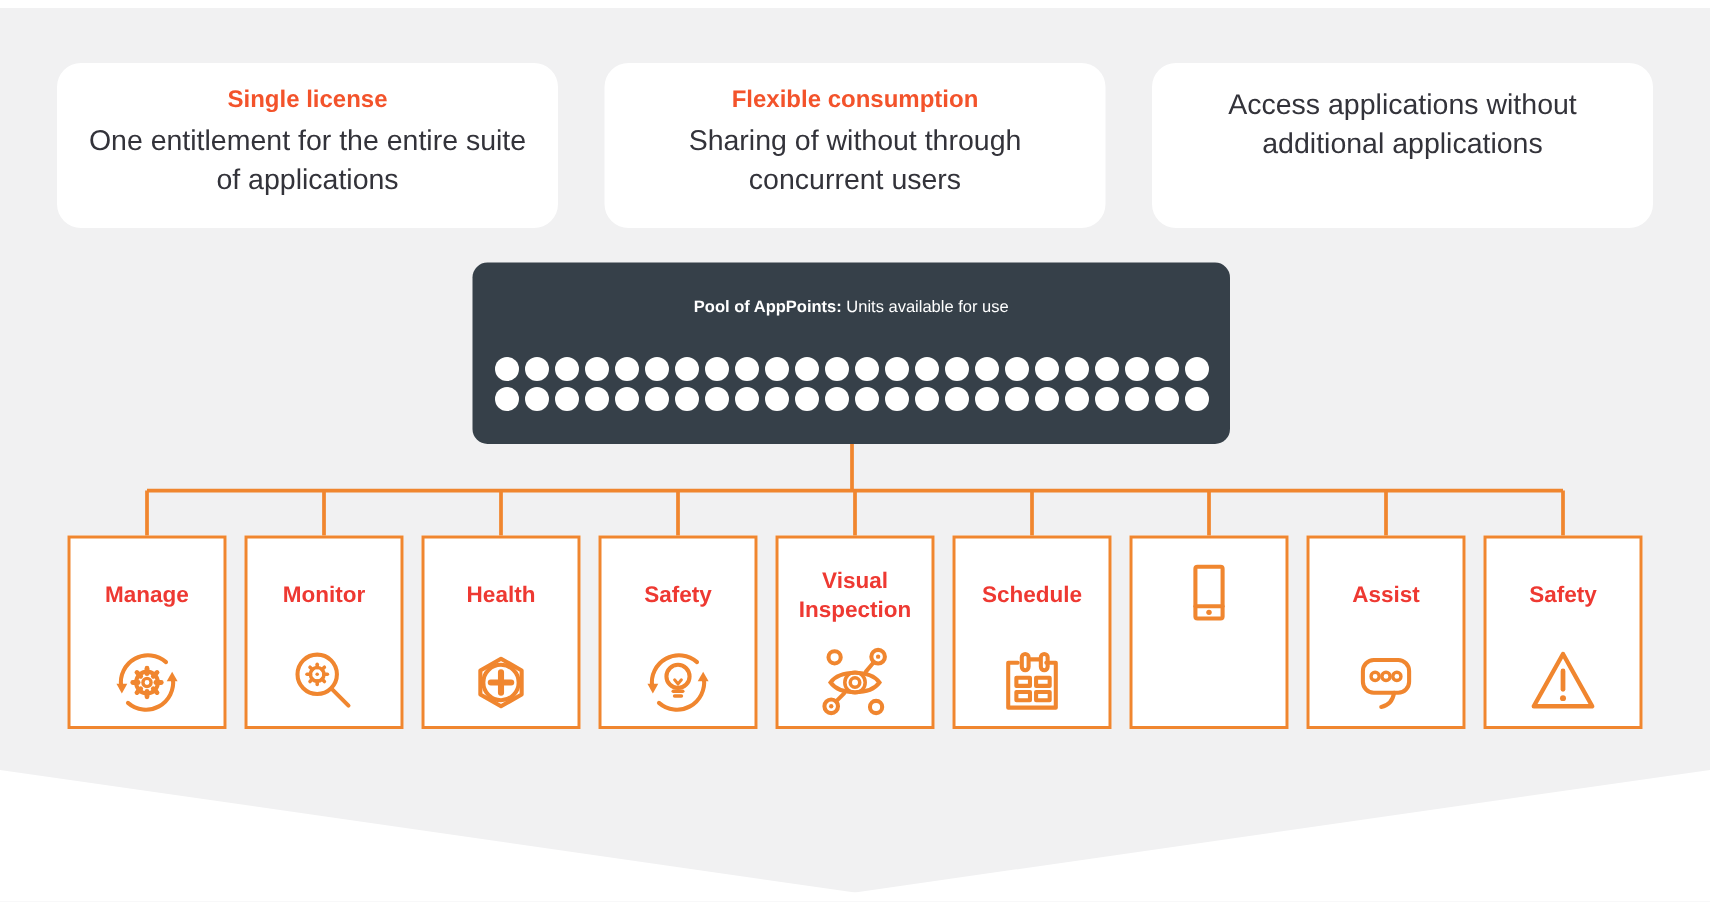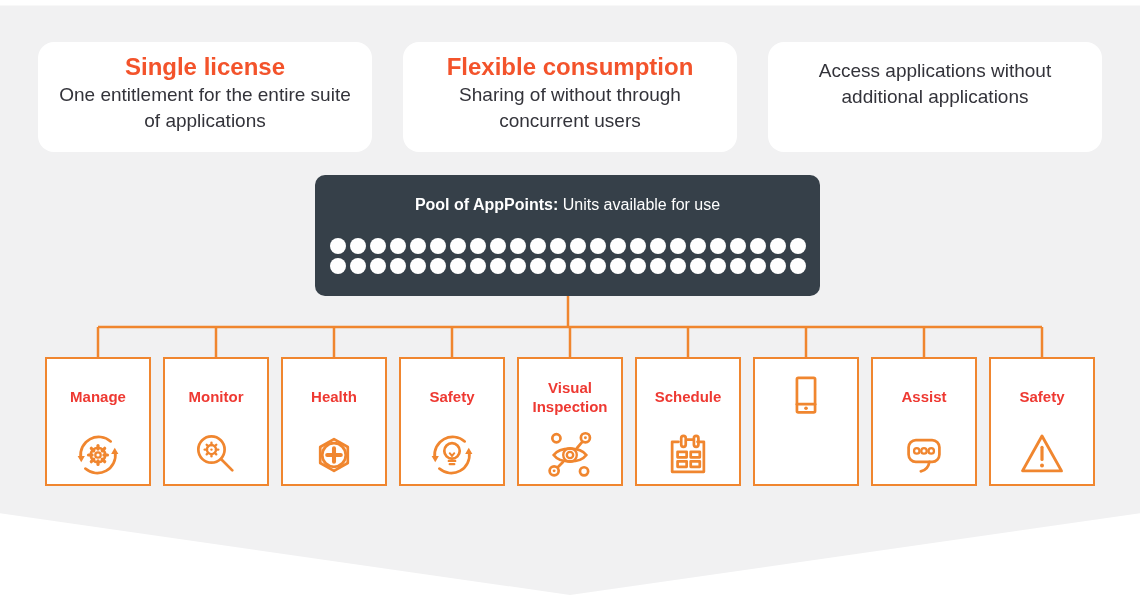--- a/index.html
+++ b/index.html
@@ -21,35 +21,35 @@
   .cards{
     position:absolute;left:38px;right:38px;top:42px;height:110px;
     display:flex;gap:31px;
   }
   .card{
     flex:1;background:#ffffff;border-radius:16px;
     display:flex;flex-direction:column;align-items:center;
     padding-top:13px;box-sizing:border-box;
   }
   .card-title{
-    color:#f3532b;font-weight:bold;font-size:24px;line-height:24px;
+    color:#f3532b;font-weight:bold;font-size:16px;line-height:24px;
   }
   .card-desc{
     margin-top:3px;color:#33333a;font-size:19px;line-height:26px;
     text-align:center;max-width:305px;
   }
 
   
   .pool{
     position:absolute;left:315px;top:175px;width:505px;height:121px;
     background:#364049;border-radius:10px;box-sizing:border-box;
     display:flex;flex-direction:column;align-items:center;
     padding-top:20px;
   }
-  .pool-title{color:#ffffff;font-size:16px;line-height:20px;}
+  .pool-title{color:#ffffff;font-size:11px;line-height:20px;}
   .pool-title b{font-weight:bold;}
   .pool-dots{margin-top:23px;display:flex;flex-direction:column;gap:4px;}
   .dot-row{display:flex;gap:4px;}
   .dot{width:16px;height:16px;border-radius:50%;background:#ffffff;display:inline-block;}
 
   
   .tree{position:absolute;left:0;top:0;pointer-events:none;}
 
   
   .apps{

